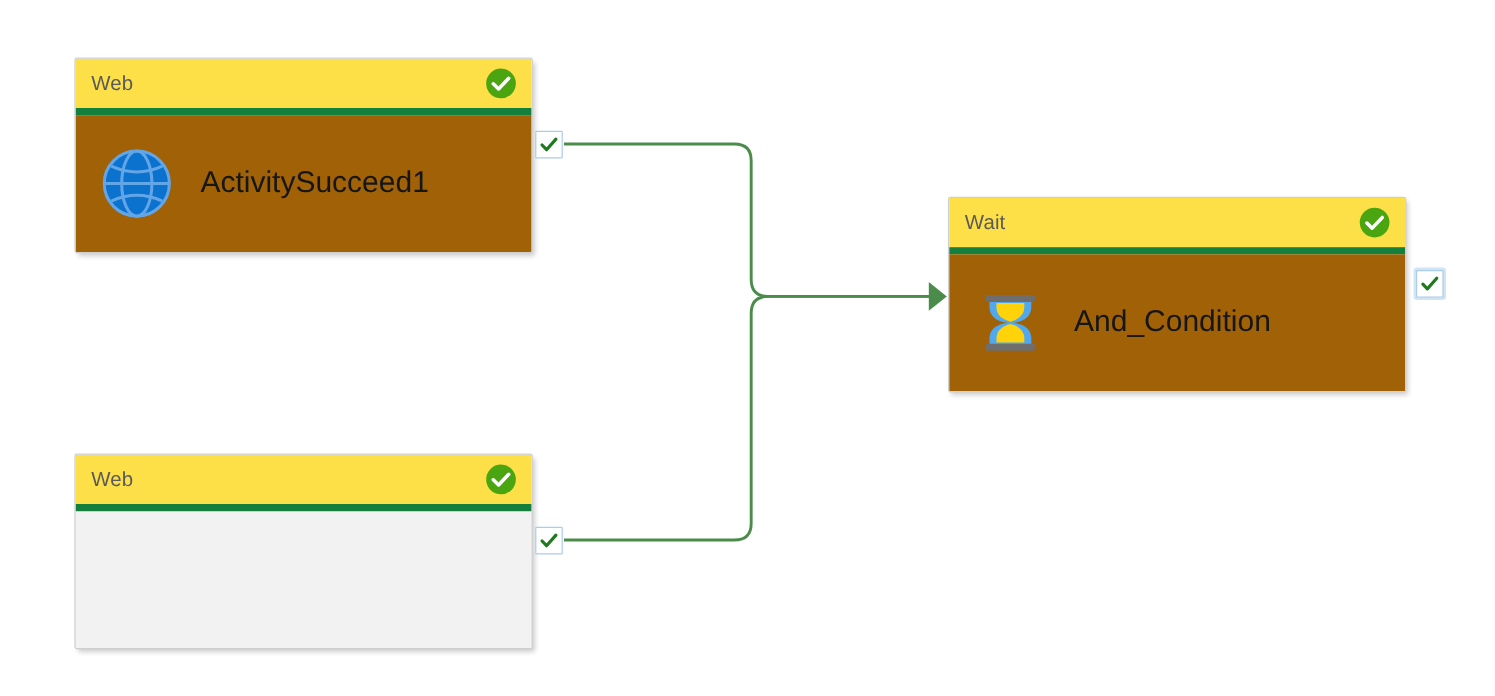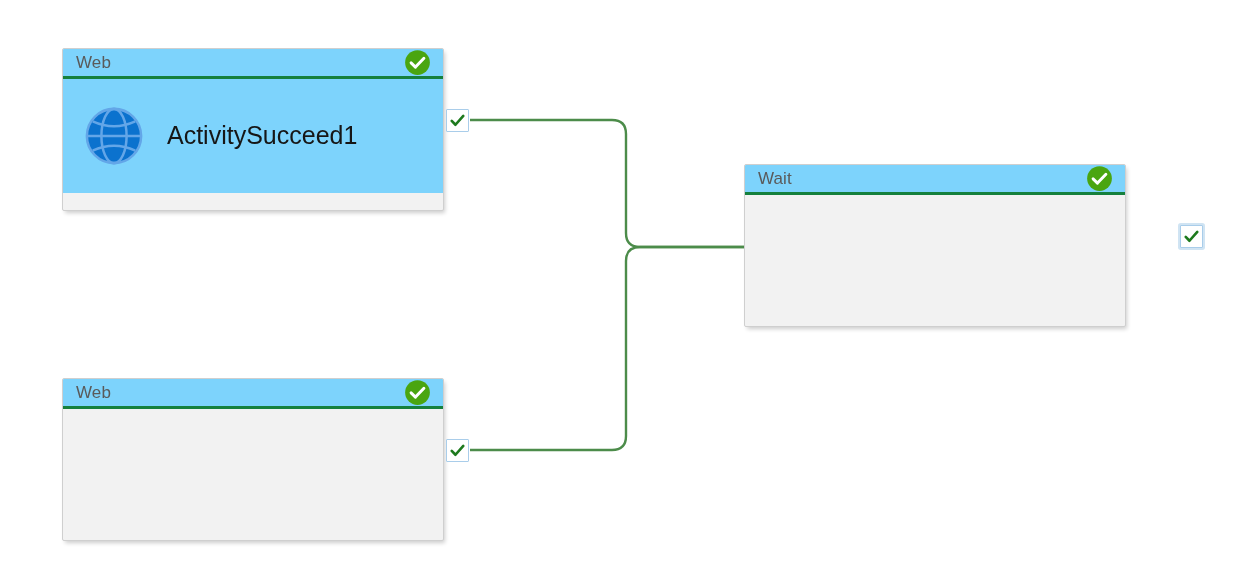--- a/index.html
+++ b/index.html
@@ -38,23 +38,23 @@
   .node {
     position: absolute;
     box-sizing: border-box;
     background: #f2f2f2;
     border: 1px solid #cfcfcf;
     border-radius: 2px;
     box-shadow: 2px 3px 4px -1px rgba(0,0,0,0.20);
     overflow: hidden;
   }
   .node-header {
-    height: 30px;
-    background: #7dd3fc;
-    border-bottom: 3px solid #15803d;
+    height: 47px;
+    background: #fde047;
+    border-bottom: 6px solid #15803d;
     display: flex;
     align-items: center;
     padding: 0 12px 0 13px;
     box-sizing: border-box;
   }
   .node-type {
     font-size: 17px;
     color: #5a5a5a;
     letter-spacing: 0.1px;
     line-height: 1;
@@ -66,21 +66,21 @@
     height: 27px;
     flex: 0 0 auto;
     display: block;
   }
   .node-body {
     height: calc(100% - 47px);
     display: flex;
     align-items: center;
     padding-left: 20px;
     box-sizing: border-box;
-    background: #7dd3fc;
+    background: #a16207;
   }
   .node-icon {
     width: 62px;
     height: 62px;
     flex: 0 0 auto;
     display: block;
   }
   .node-label {
     font-size: 25px;
     color: #161616;
@@ -160,27 +160,37 @@
         <path d="M6.3 12.3 L10.2 16.1 L17.7 8.2" fill="none" stroke="#ffffff" stroke-width="2.6" stroke-linecap="round" stroke-linejoin="round"></path>
       </svg>
     </div>
   </div>
   <div class="port" style="left:446px; top:439px;">
     <svg viewBox="0 0 20 20" xmlns="http://www.w3.org/2000/svg">
       <path d="M3.2 10.4 L7.6 15 L16.8 4.6" fill="none" stroke="#1d7a1d" stroke-width="3.1" stroke-linecap="round" stroke-linejoin="round"></path>
     </svg>
   </div>
 
-  <div class="node" style="left:744px; top:164px; width:382px; height:163px;">
+  <div class="node" style="left:790px; top:164px; width:382px; height:163px;">
     <div class="node-header">
       <span class="node-type">Wait</span>
       <svg class="status-badge" viewBox="0 0 24 24" xmlns="http://www.w3.org/2000/svg">
         <circle cx="12" cy="12" r="11" fill="#4aa510"></circle>
         <path d="M6.3 12.3 L10.2 16.1 L17.7 8.2" fill="none" stroke="#ffffff" stroke-width="2.6" stroke-linecap="round" stroke-linejoin="round"></path>
       </svg>
+    </div>
+    <div class="node-body">
+      <svg class="node-icon" viewBox="0 0 64 64" xmlns="http://www.w3.org/2000/svg">
+        <path d="M14 10 H50 V18 Q50 30 34.5 32 Q50 34 50 46 V54 H14 V46 Q14 34 29.5 32 Q14 30 14 18 Z" fill="#4fa8f0"></path>
+        <path d="M20 15 H44 V18.5 Q44 28 32 31 Q20 28 20 18.5 Z" fill="#ffd20a"></path>
+        <path d="M20 49 H44 V45.5 Q44 36 32 33 Q20 36 20 45.5 Z" fill="#ffd20a"></path>
+        <rect x="11" y="8" width="42" height="6" rx="1.2" fill="#6e6e6e"></rect>
+        <rect x="11" y="50" width="42" height="6" rx="1.2" fill="#6e6e6e"></rect>
+      </svg>
+      <span class="node-label">And_Condition</span>
     </div>
   </div>
   <div class="port glow" style="left:1180px; top:225px;">
     <svg viewBox="0 0 20 20" xmlns="http://www.w3.org/2000/svg">
       <path d="M3.2 10.4 L7.6 15 L16.8 4.6" fill="none" stroke="#1d7a1d" stroke-width="3.1" stroke-linecap="round" stroke-linejoin="round"></path>
     </svg>
   </div>
 
 </div>
 

